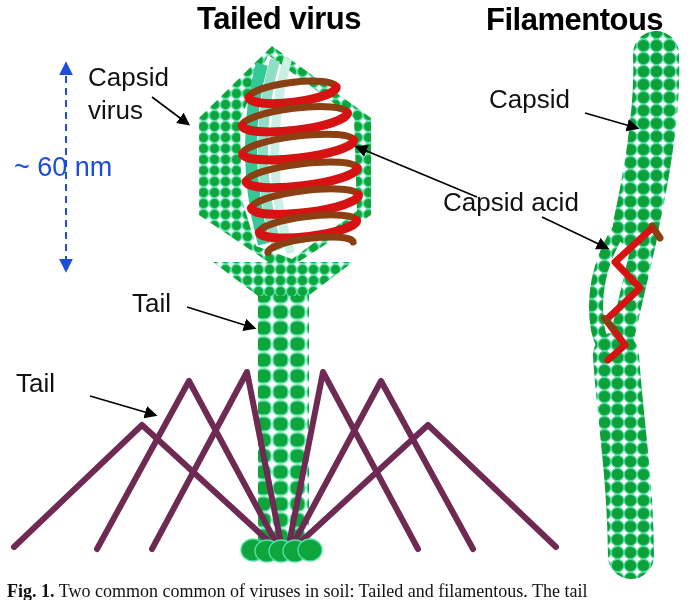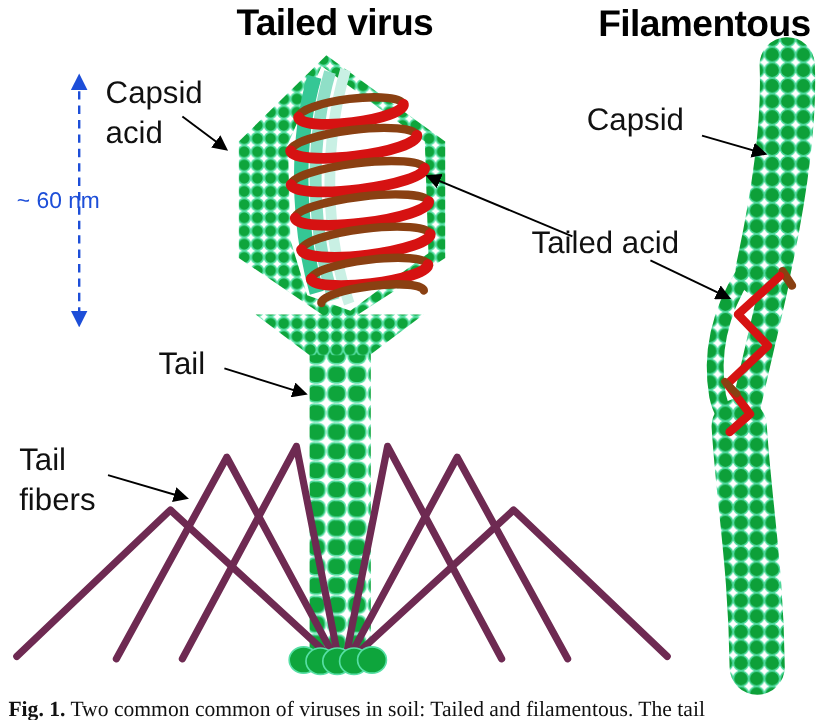--- a/index.html
+++ b/index.html
@@ -1,25 +1,25 @@
 <!DOCTYPE html>
 <html><head>
 <meta charset="utf-8">
 <style>
   html,body{margin:0;padding:0;background:#fff;}
   .stage{position:relative;width:696px;height:600px;background:#ffffff;overflow:hidden;
          font-family:"Liberation Sans",sans-serif;color:#111;}
   .stage svg{position:absolute;left:0;top:0;}
   .lbl{position:absolute;font-size:26px;line-height:33px;color:#111;white-space:nowrap;}
   .title{position:absolute;font-size:31px;font-weight:bold;letter-spacing:-0.5px;color:#000;white-space:nowrap;}
-  .blue{color:#1d4ed8;font-size:19px;}
+  .blue{color:#1d4ed8;font-size:27px;}
   .caption{position:absolute;left:7px;top:581px;width:689px;
            font-family:"Liberation Serif",serif;font-size:18px;color:#111;white-space:nowrap;}
   .caption b{font-weight:bold;}
-  .ctr{text-align:center;}
+  .ctr{}
 </style>
 </head>
 <body>
 
 <div class="stage">
 
   <svg width="696" height="600" viewBox="0 0 696 600">
     <defs>
       <pattern id="pbead" width="11" height="11" patternUnits="userSpaceOnUse">
         <circle cx="5.5" cy="5.5" r="5.1" fill="#0ea53c" stroke="#57dfa5" stroke-width="1.3"></circle>
@@ -112,33 +112,32 @@
     </g>
 
     <line x1="66" y1="64" x2="66" y2="270" stroke="#1d4ed8" stroke-width="2" stroke-dasharray="7 5" marker-start="url(#bah)" marker-end="url(#bah)"></line>
   </svg>
 
   <div class="title" style="left:197px;top:1px;">Tailed virus</div>
   <div class="title ctr" style="left:486px;top:2px;width:202px;">Filamentous</div>
 
   <div class="lbl" style="left:88px;top:61px;">
     <div>Capsid</div>
-    <div>acid</div>
+    <div>virus</div>
   </div>
 
   <div class="lbl blue" style="left:14px;top:151px;">~ 60 nm</div>
 
   <div class="lbl" style="left:132px;top:287px;">Tail</div>
 
   <div class="lbl" style="left:16px;top:367px;">
     <div>Tail</div>
-    <div>fibers</div>
   </div>
 
-  <div class="lbl" style="left:443px;top:186px;">Tailed acid</div>
+  <div class="lbl" style="left:443px;top:186px;">Capsid acid</div>
 
   <div class="lbl" style="left:489px;top:84px;line-height:31px;">
     <div>Capsid</div>
   </div>
 
   <div class="caption"><b>Fig. 1.</b><span> Two common common of viruses in soil: Tailed and filamentous. The tail</span></div>
 
 </div>
 
 </body></html>

